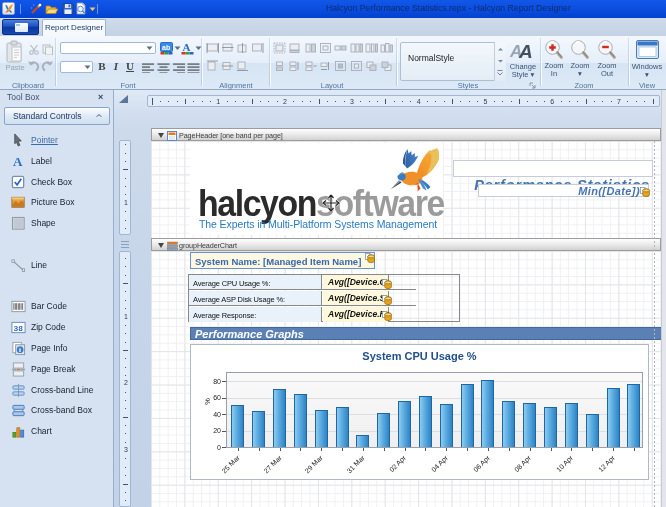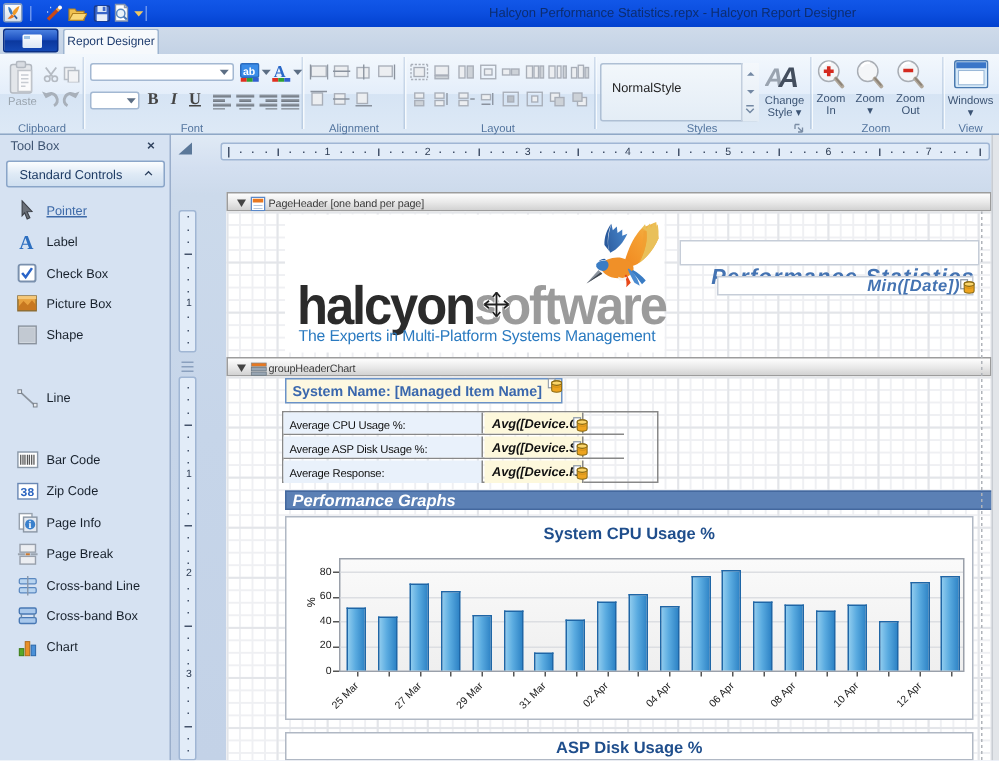--- a/index.html
+++ b/index.html
@@ -56,21 +56,21 @@
 .bandcap .cap { position:absolute; left:27px; top:1.5px; font-size:7.2px; letter-spacing:-0.1px; color:#3a3a3a; }
 
 
 .cbox { border:1px solid #c6cdd8; }
 #perfstat { left:453px; top:160px; width:200px; height:17px; background:#fff; }
 #perfstat span { position:absolute; right:2px; top:1px; font-size:14.5px; letter-spacing:0.85px; font-weight:bold; font-style:italic; color:#4473b2; white-space:nowrap;margin-top:15px; }
 #mindate { left:478px; top:184px; width:171px; height:13px; background:#fff; }
 #mindate span { position:absolute; right:8px; top:0px; font-size:11px; letter-spacing:0.4px; font-weight:bold; font-style:italic; color:#4473b2; }
 #sysname { left:190px; top:252px; width:185px; height:17px; background:#fdf8e1; border:1px solid #6a92c8; }
 #sysname span { position:absolute; left:4px; top:2.5px; font-size:9.5px; font-weight:bold; color:#3a67ad; white-space:nowrap; }
-#tbl { left:188px; top:274px; width:251px; height:48px; border:1px solid #888; }
+#tbl { left:188px; top:274px; width:272px; height:48px; border:1px solid #888; }
 .trow { position:absolute; left:0; width:227px; height:15px; border-bottom:1px solid #888; }
 .trow .c1 { position:absolute; left:0; top:0; width:133px; height:100%; background:#e9f1fb; border-right:1px solid #888; }
 .trow .c2 { position:absolute; left:134px; top:0; width:66px; height:100%; background:#fdf8dc; border-right:1px solid #888; }
 .trow .t1 { position:absolute; left:4px; top:3.5px; font-size:7.5px; letter-spacing:-0.15px; color:#111; white-space:nowrap; }
 .trow .t2 { position:absolute; left:134px; top:2px; width:66px; height:14px; overflow:hidden; font-size:8.5px; font-weight:bold; font-style:italic; color:#111; white-space:nowrap; padding-left:5px; }
 #pgbar { left:190px; top:327px; width:476px; height:13px; background:#5b80b5; border:1px solid #44689e; }
 #pgbar span { position:absolute; left:4px; top:0px; font-size:11px; font-weight:bold; font-style:italic; color:#fff; }
 
 
 #chart1 { left:190px; top:344px; width:459px; height:136px; background:#fff; border:1px solid #b0b8c4; }
@@ -830,23 +830,20 @@
         <div class="xlab" style="right:287.1px;top:109px">31 Mar</div>
         <div class="xlab" style="right:245.4px;top:109px">02 Apr</div>
         <div class="xlab" style="right:203.7px;top:109px">04 Apr</div>
         <div class="xlab" style="right:162.0px;top:109px">06 Apr</div>
         <div class="xlab" style="right:120.3px;top:109px">08 Apr</div>
         <div class="xlab" style="right:78.6px;top:109px">10 Apr</div>
         <div class="xlab" style="right:36.9px;top:109px">12 Apr</div>
         <div class="ylab" style="right:437px;top:52px;transform:rotate(-90deg);font-size:7.5px">%</div>
       </div>
   </div>
-  <div id="chart2" class="abs">
-    <div class="ctitle" style="top:4px">ASP Disk Usage %</div>
-  </div>
 
   <div class="abs" style="left:365px;top:250px;width:10px;height:10px"><svg width="10" height="11" viewBox="0 0 10 11">
         <rect x="0.5" y="0.5" width="4.5" height="6" fill="#fff" stroke="#8a96a4" stroke-width="0.8"></rect>
         <path d="M2.8 3.4 a3.3 1.5 0 0 1 6.6 0 l0 4.6 a3.3 1.5 0 0 1 -6.6 0 Z" fill="#eda41f" stroke="#8a6a14" stroke-width="0.7"></path>
         <ellipse cx="6.1" cy="3.4" rx="3.3" ry="1.5" fill="#fbd56a" stroke="#8a6a14" stroke-width="0.7"></ellipse>
         <path d="M3.2 5.2 a3.3 1.5 0 0 0 6 0.2" stroke="#c88a18" stroke-width="0.5" fill="none"></path>
       </svg></div>
     <div class="abs" style="left:640px;top:184px;width:10px;height:10px"><svg width="10" height="11" viewBox="0 0 10 11">
         <rect x="0.5" y="0.5" width="4.5" height="6" fill="#fff" stroke="#8a96a4" stroke-width="0.8"></rect>
         <path d="M2.8 3.4 a3.3 1.5 0 0 1 6.6 0 l0 4.6 a3.3 1.5 0 0 1 -6.6 0 Z" fill="#eda41f" stroke="#8a6a14" stroke-width="0.7"></path>

